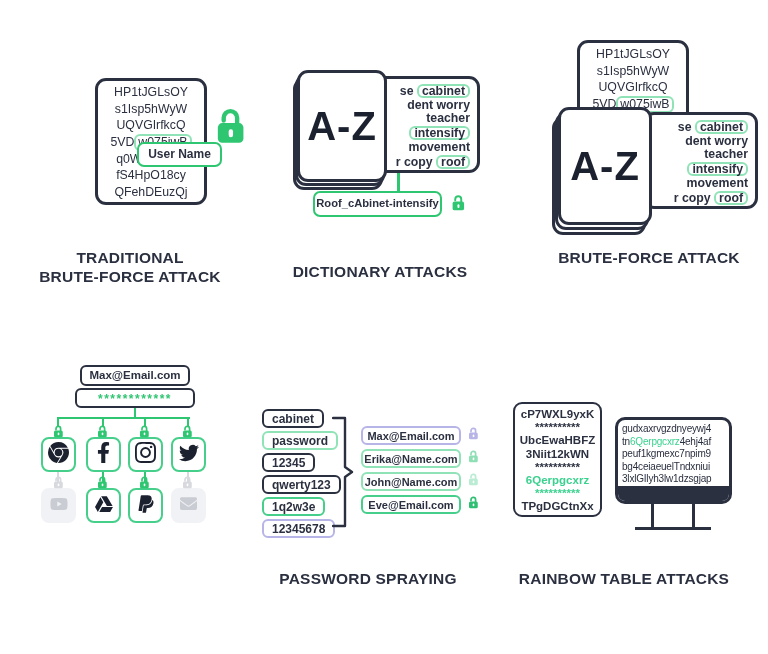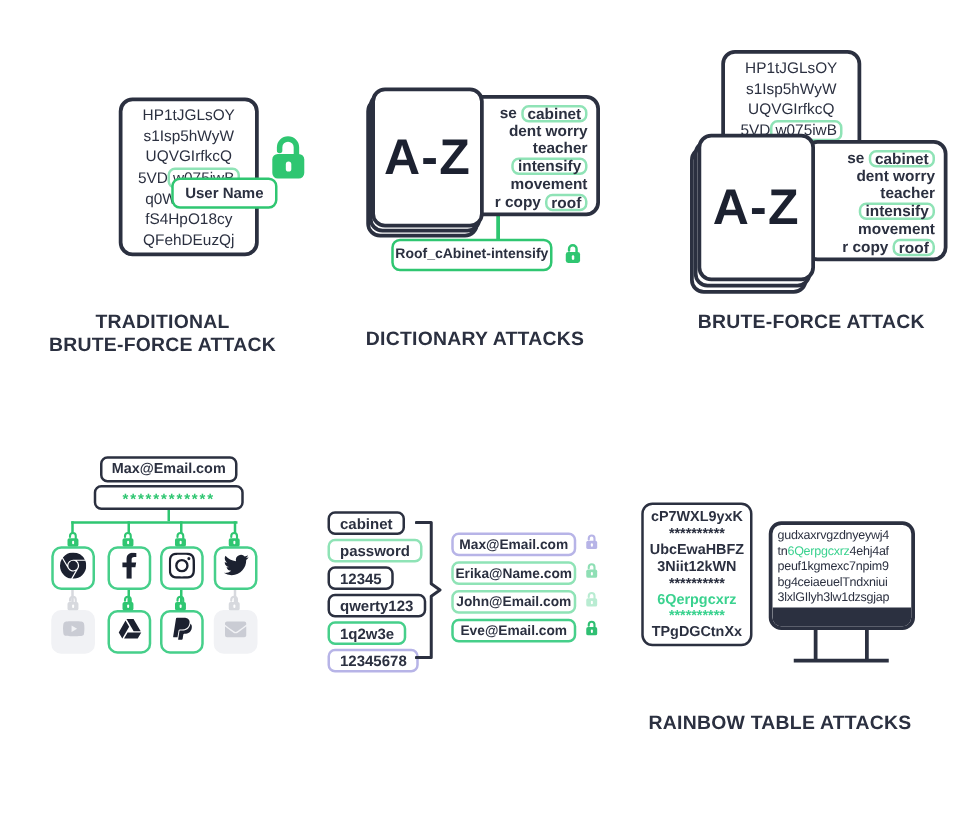--- a/index.html
+++ b/index.html
@@ -234,21 +234,21 @@
   <div class="pbox b-dark" style="left:262px;top:475px">qwerty123</div>
   <div class="pbox b-green" style="left:262px;top:497px">1q2w3e</div>
   <div class="pbox b-lav" style="left:262px;top:519px">12345678</div>
 
   <svg style="position:absolute;left:332px;top:408px" width="26" height="126">
     <path d="M1 10 H13 V59 L20 64 L13 69 V118 H1" fill="none" stroke="var(--ink)" stroke-width="2.4" stroke-linejoin="round" stroke-linecap="round"></path>
   </svg>
 
   <div class="ebox b-lav" style="left:361px;top:426px">Max@Email.com</div>
   <div class="ebox b-lgreen" style="left:361px;top:449px">Erika@Name.com</div>
-  <div class="ebox b-lgreen" style="left:361px;top:472px">John@Email.com</div>
+  <div class="ebox b-lgreen" style="left:361px;top:472px">John@Name.com</div>
   <div class="ebox b-green" style="left:361px;top:495px">Eve@Email.com</div>
 
   <div class="lock" style="left:467px;top:427px">
     <svg width="13" height="14" viewBox="0 0 26 28">
         <path d="M8 9.2 V7.4 a4.6 4.6 0 0 1 9.2 0 V11" fill="none" stroke="var(--lavender)" stroke-width="3.4" stroke-linecap="round"></path>
         <rect x="4" y="11" width="17.5" height="13.5" rx="3" fill="var(--lavender)"></rect>
         <rect x="11.4" y="15.2" width="3.2" height="5.5" rx="1.6" fill="#fff"></rect>
       </svg>
   </div>
   <div class="lock" style="left:467px;top:450px">
@@ -266,20 +266,23 @@
       </svg>
   </div>
   <div class="lock" style="left:467px;top:496px">
     <svg width="13" height="14" viewBox="0 0 26 28">
         <path d="M8 9.2 V7.4 a4.6 4.6 0 0 1 9.2 0 V11" fill="none" stroke="#2fbf72" stroke-width="3.4" stroke-linecap="round"></path>
         <rect x="4" y="11" width="17.5" height="13.5" rx="3" fill="#2fbf72"></rect>
         <rect x="11.4" y="15.2" width="3.2" height="5.5" rx="1.6" fill="#fff"></rect>
       </svg>
   </div>
 
+  <div class="title" style="left:258px;top:570px;width:220px">
+    <div>PASSWORD SPRAYING</div>
+  </div>
 
   <div class="hashbox" style="left:513px;top:402px;width:89px;height:115px">
     <div>cP7WXL9yxK</div>
     <div>**********</div>
     <div>UbcEwaHBFZ</div>
     <div>3Niit12kWN</div>
     <div>**********</div>
     <div class="mint">6Qerpgcxrz</div>
     <div class="mint">**********</div>
     <div>TPgDGCtnXx</div>

